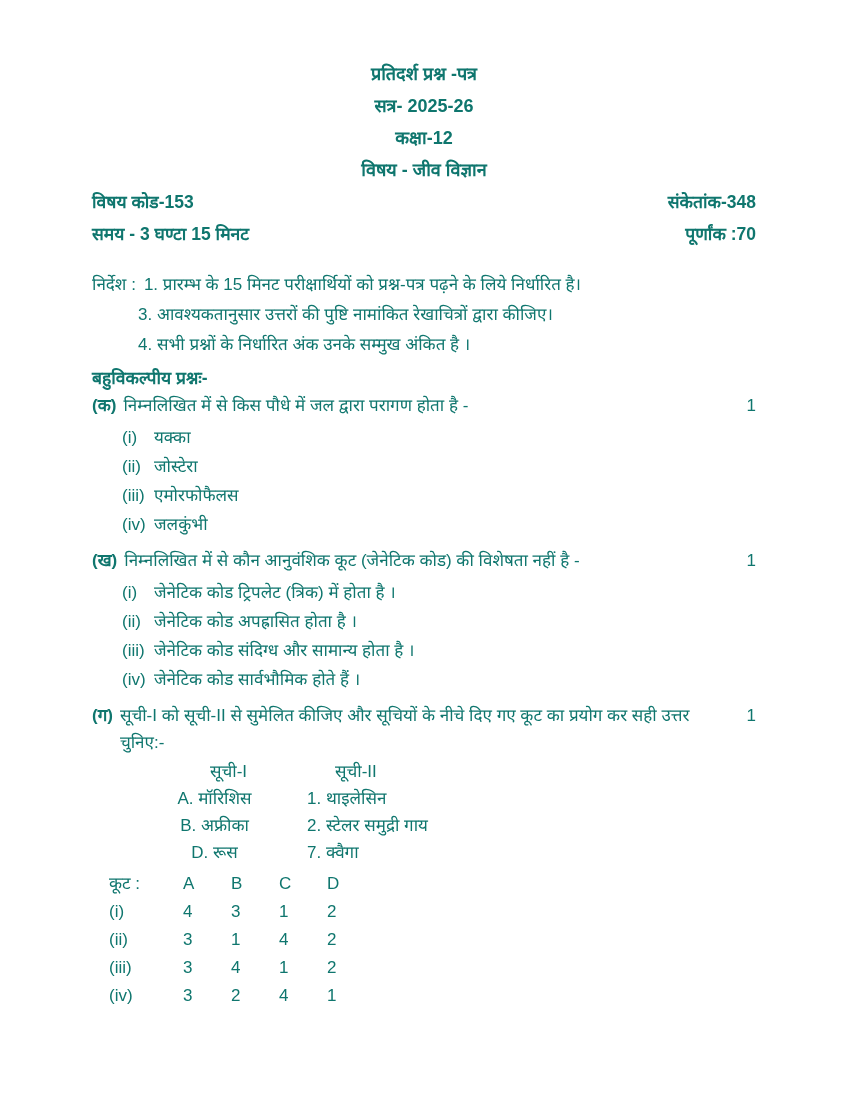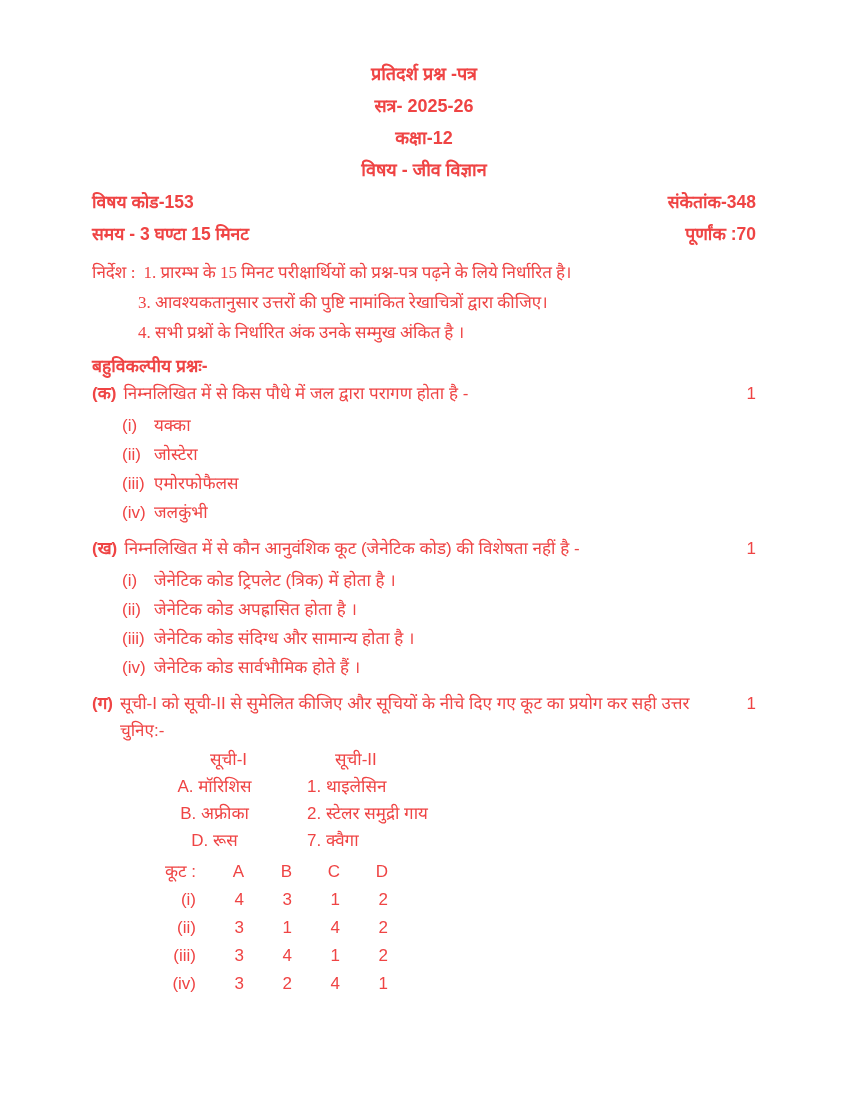--- a/index.html
+++ b/index.html
@@ -2,38 +2,38 @@
 <html lang="hi"><head>
 <meta charset="utf-8">
 <style>
   html, body { margin: 0; padding: 0; background: #e8e8e8; }
   .page {
     position: relative;
     width: 850px;
     height: 1100px;
     margin: 0 auto;
     background: #ffffff;
-    color: #ef4444;
+    color: #0f766e;
     font-family: "Liberation Sans", "DejaVu Sans", sans-serif;
     font-size: 17px;
     box-sizing: border-box;
     padding: 58px 94px 0 92px;
     overflow: hidden;
   }
 
   
   .doc-header { text-align: center; font-weight: bold; font-size: 18px; line-height: 32px; }
   .doc-header div { white-space: pre; }
 
   
   .meta { font-weight: bold; font-size: 17.5px; }
   .meta-row { display: flex; justify-content: space-between; line-height: 32px; }
 
   
-  .instructions { margin-top: 8px; line-height: 30px; font-family: Liberation Serif, serif; }
+  .instructions { margin-top: 20px; line-height: 30px; }
   .inst-first { display: flex; }
   .inst-label { flex: none; margin-right: 8px; }
   .inst-rest { padding-left: 46px; }
 
   .section-heading { margin-top: 4px; font-weight: bold; font-size: 17.5px; line-height: 28px; }
 
   
   .q-line { display: flex; line-height: 27px; margin-top: 8px; }
   .q-line.first { margin-top: 0; }
   .q-label { font-weight: bold; margin-right: 7px; flex: none; }
@@ -47,21 +47,21 @@
   
   .match-block { margin-top: 2px; line-height: 27px; }
   .match-row { display: flex; }
   .m-left { flex: none; box-sizing: border-box; width: 215px; padding-left: 30px; text-align: center; }
   .m-head .m-left { padding-left: 58px; }
   .m-head .m-right { padding-left: 28px; }
   .m-sub .m-left { padding-left: 25px; }
   .m-sub .m-right { margin-left: -10px; }
 
   
-  .code-table { margin-top: 4px; margin-left: 30px; line-height: 28px; text-align: right; }
+  .code-table { margin-top: 4px; margin-left: 17px; line-height: 28px; }
   .ct-row { display: flex; }
   .ct-label { flex: none; width: 74px; }
   .ct-cell { flex: none; width: 48px; }
 </style>
 </head>
 <body>
 
 <div class="page">
 
   <div class="doc-header">

